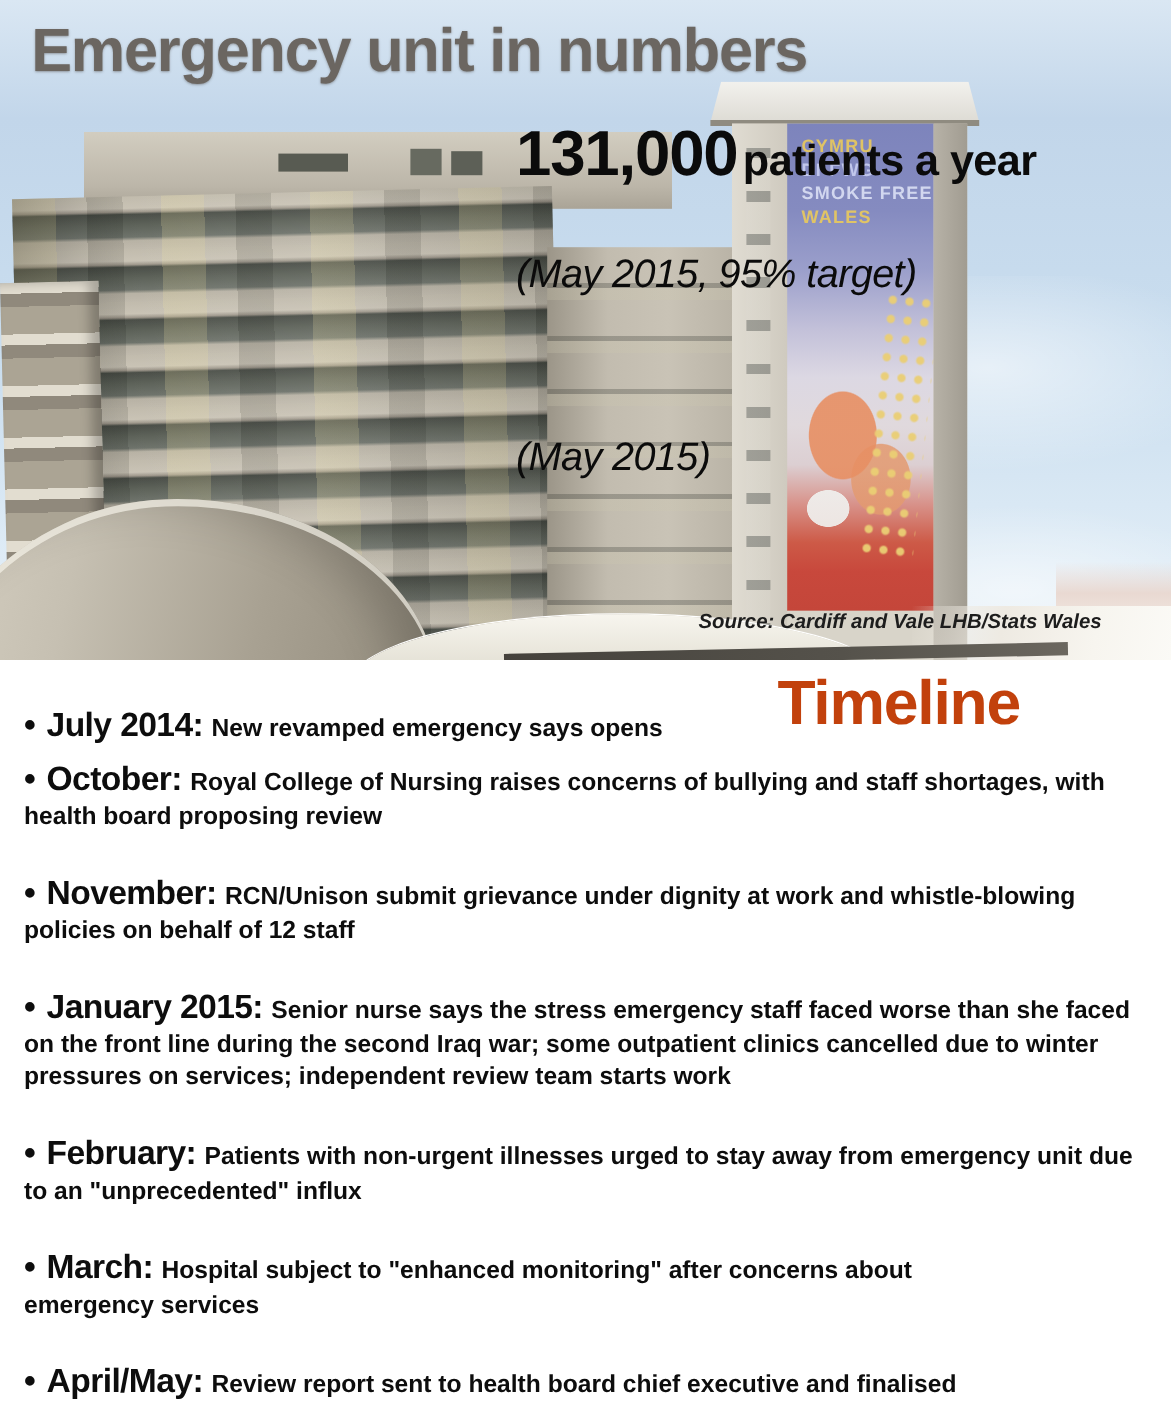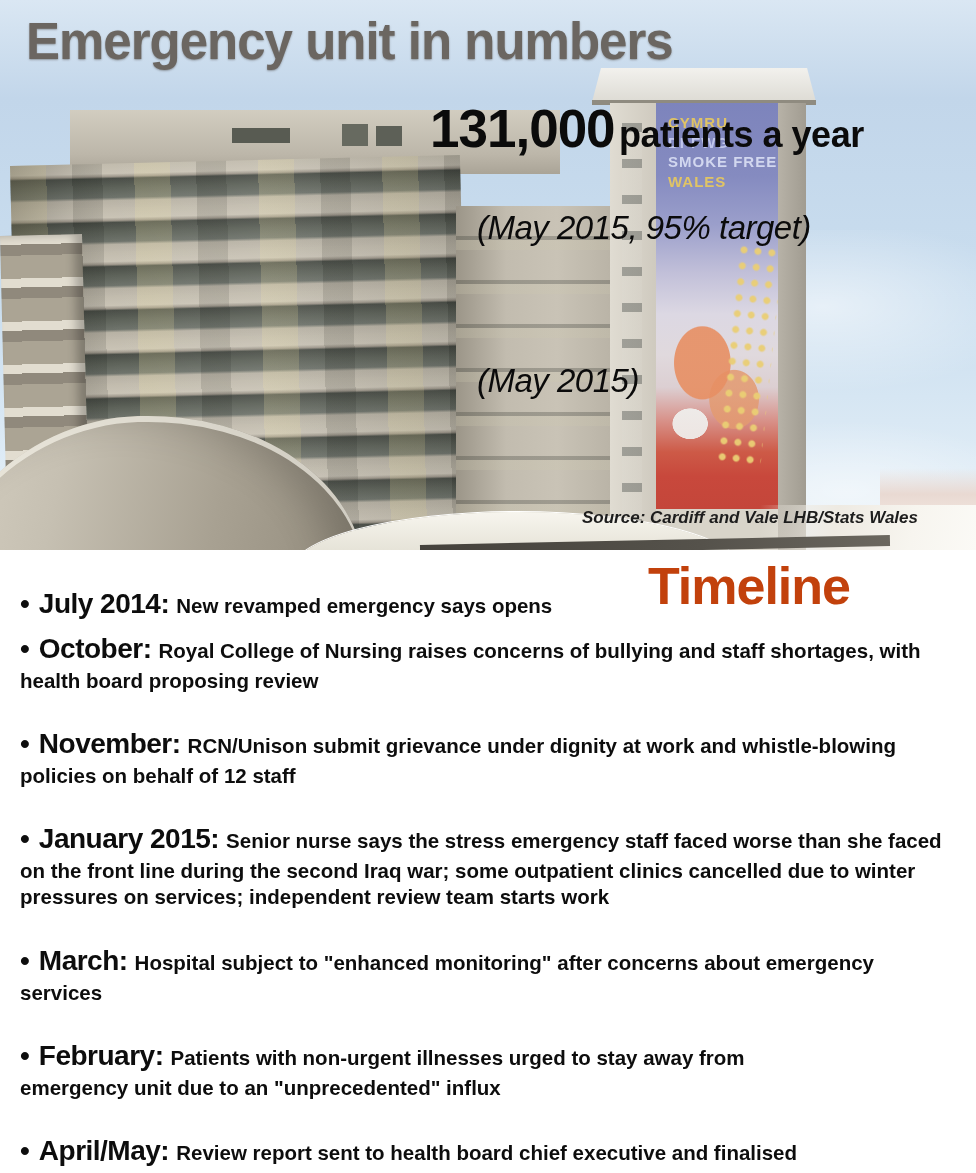--- a/index.html
+++ b/index.html
@@ -91,21 +91,21 @@
     background:linear-gradient(100deg, rgba(240,237,230,0) 0%, #eeeae2 35%, #f7f5ef 70%, #fbfaf6 100%); }
 
   
   .overlay { position:absolute; z-index:20; color:#0b0b0b; }
   .title { left:26px; top:12px; font-size:51px; font-weight:bold; color:#6b6661;
     letter-spacing:-1px; white-space:nowrap; text-shadow:0 1px 2px rgba(70,66,62,0.45); }
   .stat { left:430px; font-weight:bold; }
   .stat .line { white-space:nowrap; }
   .stat .value { font-size:53px; letter-spacing:-1px; }
   .stat .label { font-size:36px; letter-spacing:-0.5px; }
-  .stat .note { font-size:33px; font-style:italic; font-weight:normal; letter-spacing:-0.5px; margin-top:3px;margin-left:47px; }
+  .stat .note { font-size:33px; font-style:italic; font-weight:normal; letter-spacing:-0.5px; margin-top:3px; }
   .stat1 { top:98px; }
   .stat2 { top:206px; }
   .stat3 { top:360px; width:470px; line-height:1.12; }
   .stat3 .line { white-space:normal; }
   .source { right:58px; top:508px; font-size:17px; font-weight:bold; font-style:italic; color:#1d1d1d; }
 
   
   .timeline { position:absolute; left:0; top:550px; width:976px; height:623px;
     background:#ffffff; box-sizing:border-box; padding:36px 24px 0 20px; }
   .tl-heading { position:absolute; top:6px; right:126px; font-size:52px; font-weight:bold;
@@ -191,26 +191,26 @@
 
   <div class="tl-item">
     <span class="tl-bullet">•</span><span class="tl-label">November:</span><span class="tl-text">RCN/Unison submit grievance under dignity at work and whistle-blowing policies on behalf of 12 staff</span>
   </div>
 
   <div class="tl-item">
     <span class="tl-bullet">•</span><span class="tl-label">January 2015:</span><span class="tl-text">Senior nurse says the stress emergency staff faced worse than she faced on the front line during the second Iraq war; some outpatient clinics cancelled due to winter pressures on services; independent review team starts work</span>
   </div>
 
   <div class="tl-item">
+    <span class="tl-bullet">•</span><span class="tl-label">February:</span><span class="tl-text">Patients with non-urgent illnesses urged to stay away from emergency unit due to an "unprecedented" influx</span>
+  </div>
+
+  <div class="tl-item">
     <span class="tl-bullet">•</span><span class="tl-label">March:</span><span class="tl-text">Hospital subject to "enhanced monitoring" after concerns about emergency services</span>
   </div>
 
   <div class="tl-item">
-    <span class="tl-bullet">•</span><span class="tl-label">February:</span><span class="tl-text">Patients with non-urgent illnesses urged to stay away from emergency unit due to an "unprecedented" influx</span>
-  </div>
-
-  <div class="tl-item">
     <span class="tl-bullet">•</span><span class="tl-label">April/May:</span><span class="tl-text">Review report sent to health board chief executive and finalised</span>
   </div>
 </div>
   </div>
 
 </div>
 
 </body></html>

